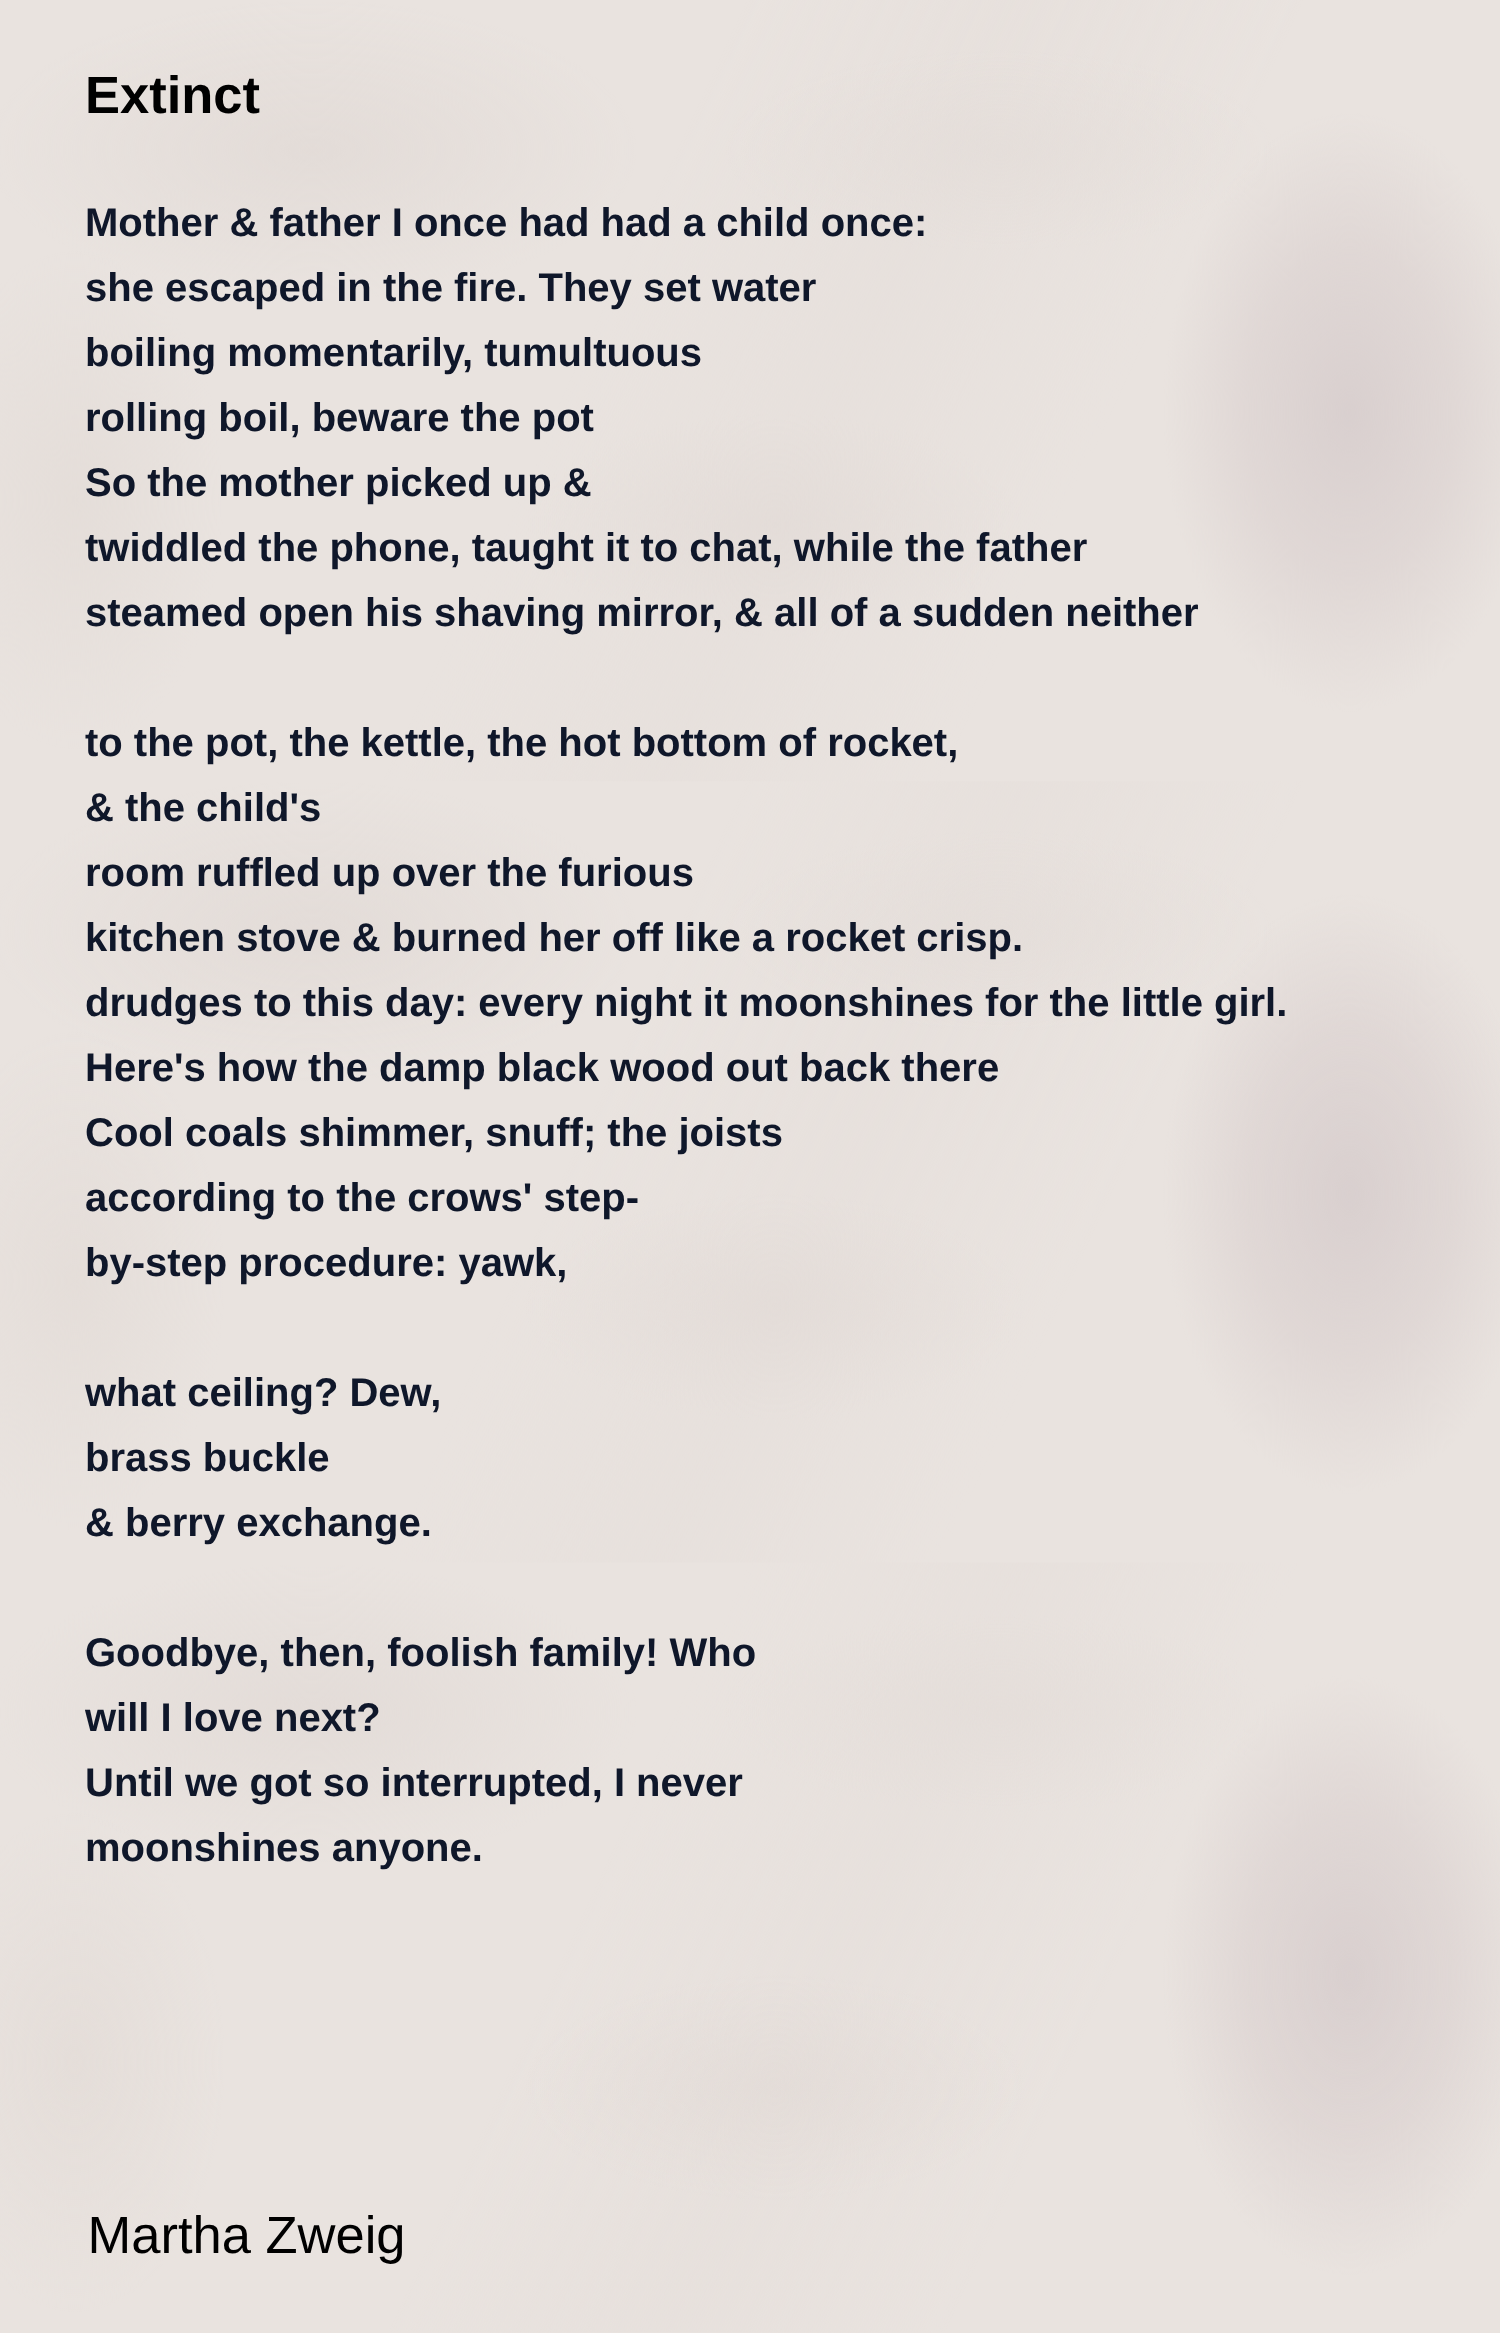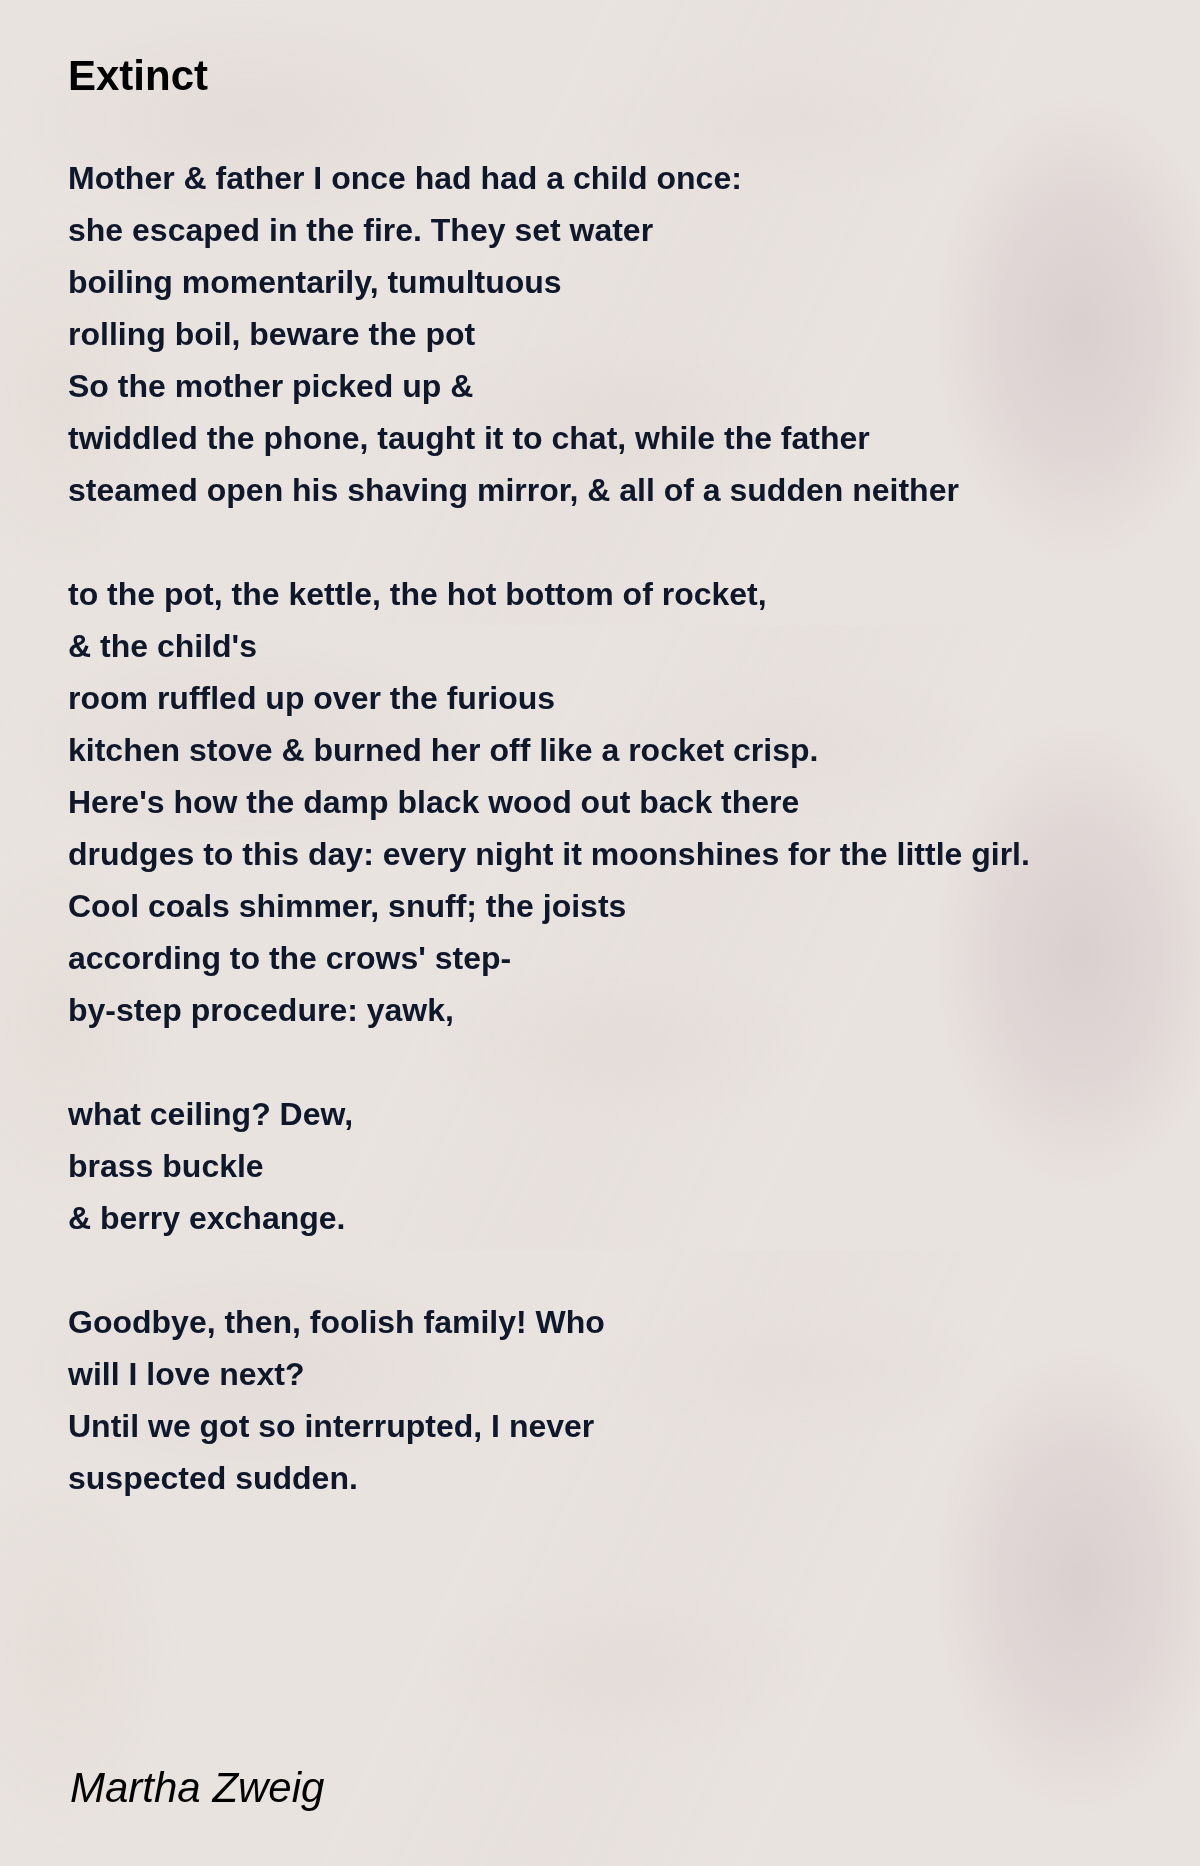--- a/index.html
+++ b/index.html
@@ -60,21 +60,20 @@
     }
     .poem-line.blank {
       height: 52px;
     }
     .poem-author {
       position: absolute;
       left: 2px;
       top: 1760px;
       margin: 0;
       font-family: "Liberation Sans", sans-serif;
-      font-style: italic;
       font-weight: normal;
       font-size: 42px;
       line-height: 56px;
       white-space: nowrap;
       color: #000000;
     }
   </style>
 </head>
 <body>
 
@@ -92,37 +91,37 @@
       <span class="poem-line">twiddled the phone, taught it to chat, while the father</span>
       <span class="poem-line">steamed open his shaving mirror, &amp; all of a sudden neither</span>
     </div>
     <span class="poem-line blank"></span>
 
     <div class="stanza">
       <span class="poem-line">to the pot, the kettle, the hot bottom of rocket,</span>
       <span class="poem-line">&amp; the child's</span>
       <span class="poem-line">room ruffled up over the furious</span>
       <span class="poem-line">kitchen stove &amp; burned her off like a rocket crisp.</span>
+      <span class="poem-line">drudges to this day: every night it moonshines for the little girl.</span>
       <span class="poem-line">Here's how the damp black wood out back there</span>
-      <span class="poem-line">drudges to this day: every night it moonshines for the little girl.</span>
       <span class="poem-line">Cool coals shimmer, snuff; the joists</span>
       <span class="poem-line">according to the crows' step-</span>
       <span class="poem-line">by-step procedure: yawk,</span>
     </div>
     <span class="poem-line blank"></span>
 
     <div class="stanza">
       <span class="poem-line">what ceiling? Dew,</span>
       <span class="poem-line">brass buckle</span>
       <span class="poem-line">&amp; berry exchange.</span>
     </div>
     <span class="poem-line blank"></span>
 
     <div class="stanza">
       <span class="poem-line">Goodbye, then, foolish family! Who</span>
       <span class="poem-line">will I love next?</span>
       <span class="poem-line">Until we got so interrupted, I never</span>
-      <span class="poem-line">suspected sudden.</span>
+      <span class="poem-line">moonshines anyone.</span>
     </div>
   </div>
 
   <p class="poem-author">Martha Zweig</p>
 </main>
 
 </body></html>

